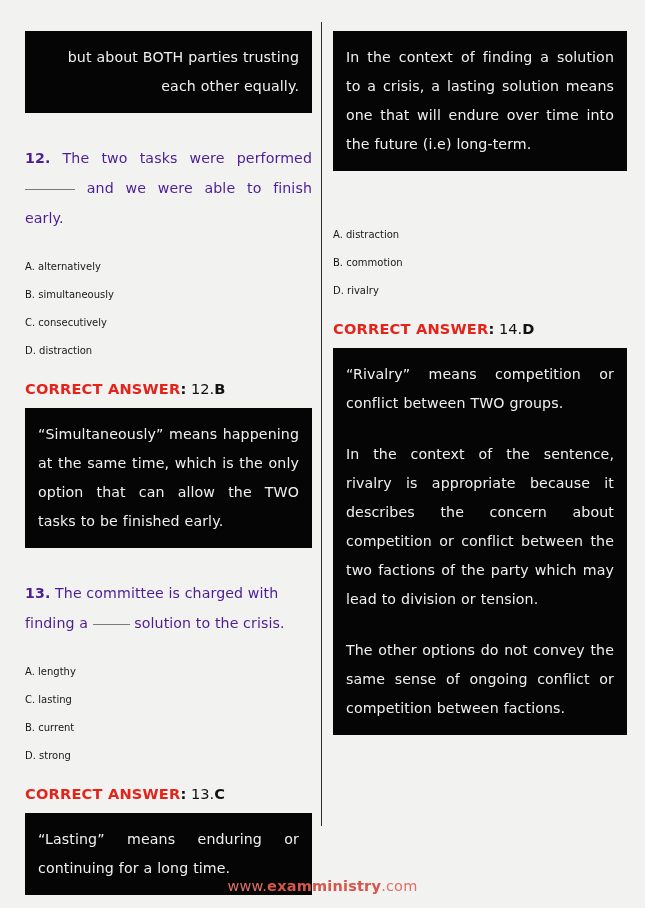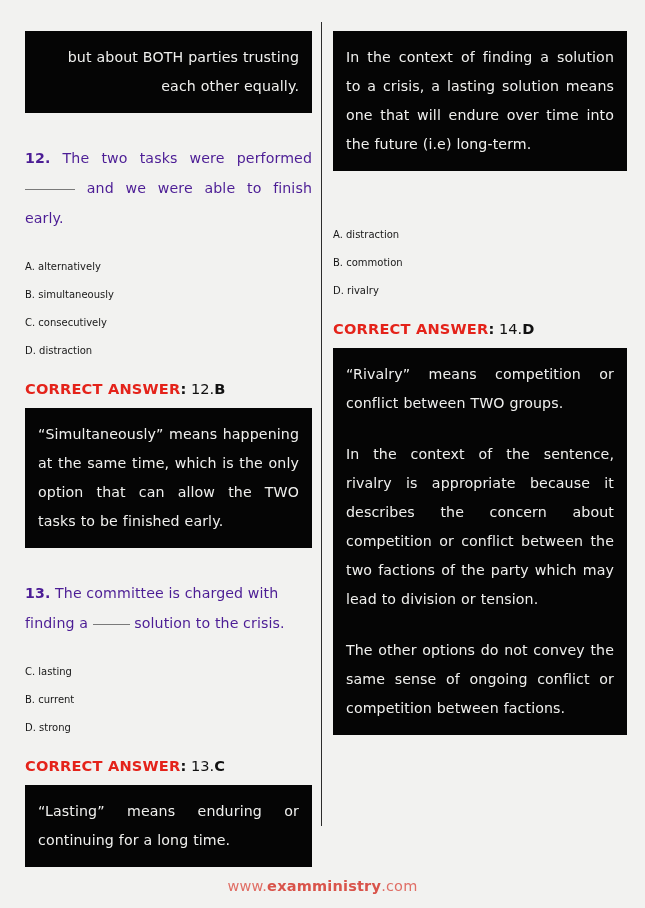--- a/index.html
+++ b/index.html
@@ -211,20 +211,21 @@
       <div class="question q-noj">
         <span class="qnum">13.</span>
         <span>The committee is charged with finding a</span>
         <span class="blank blank-med"></span>
         <span>solution to the crisis.</span>
       </div>
 
       <div class="gap-opts"></div>
 
       <ul class="options">
+        <li>A. lengthy</li>
         <li>C. lasting</li>
         <li>B. current</li>
         <li>D. strong</li>
       </ul>
 
       <div class="gap-ans"></div>
 
       <div class="answer-line">
         <span class="answer-label">CORRECT ANSWER</span><span class="answer-colon">:</span>
         <span class="answer-num">13.</span><span class="answer-letter">C</span>

